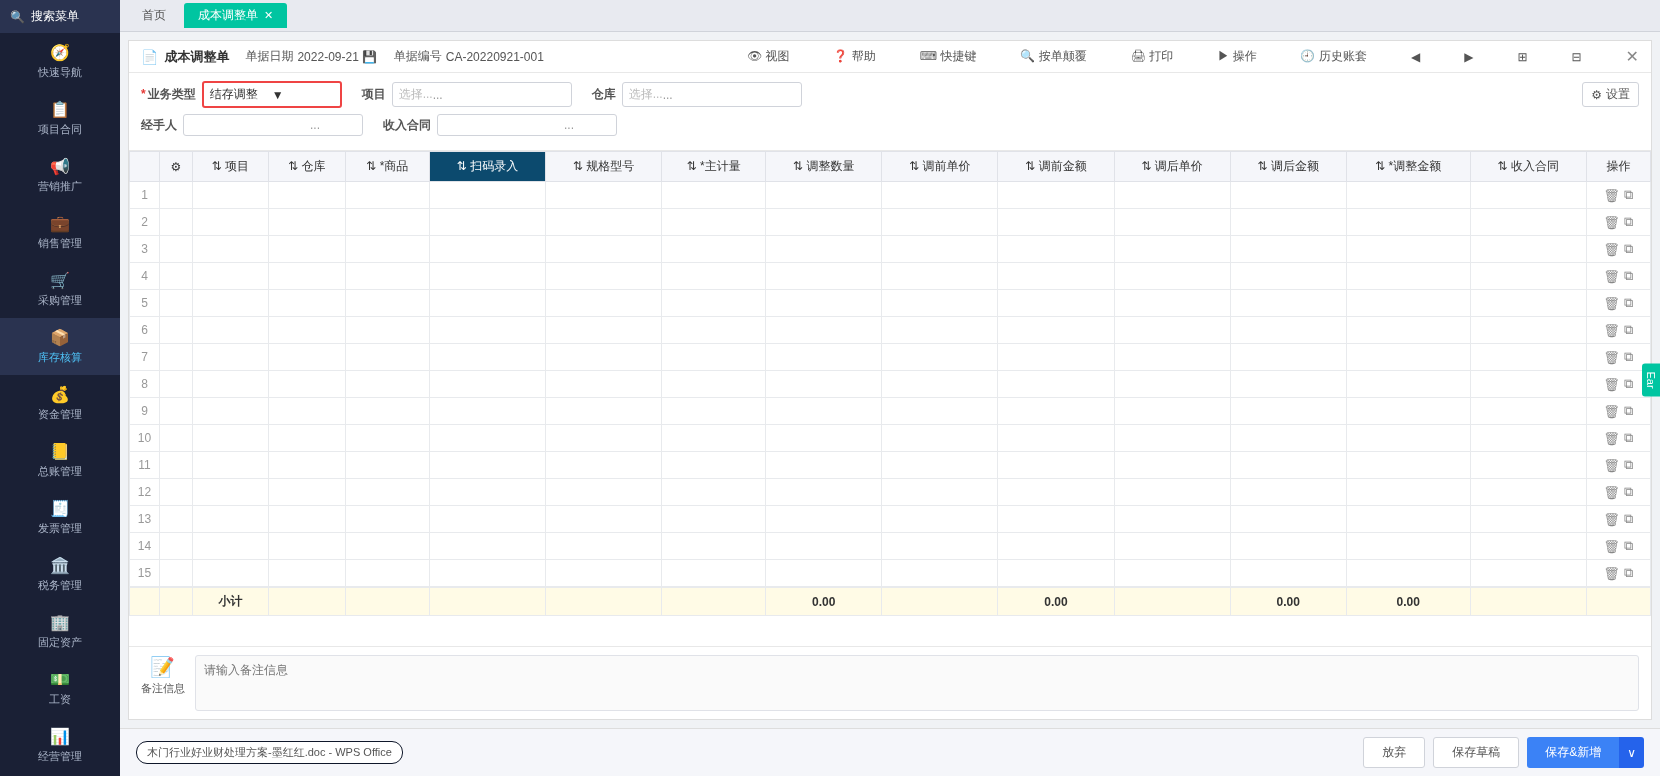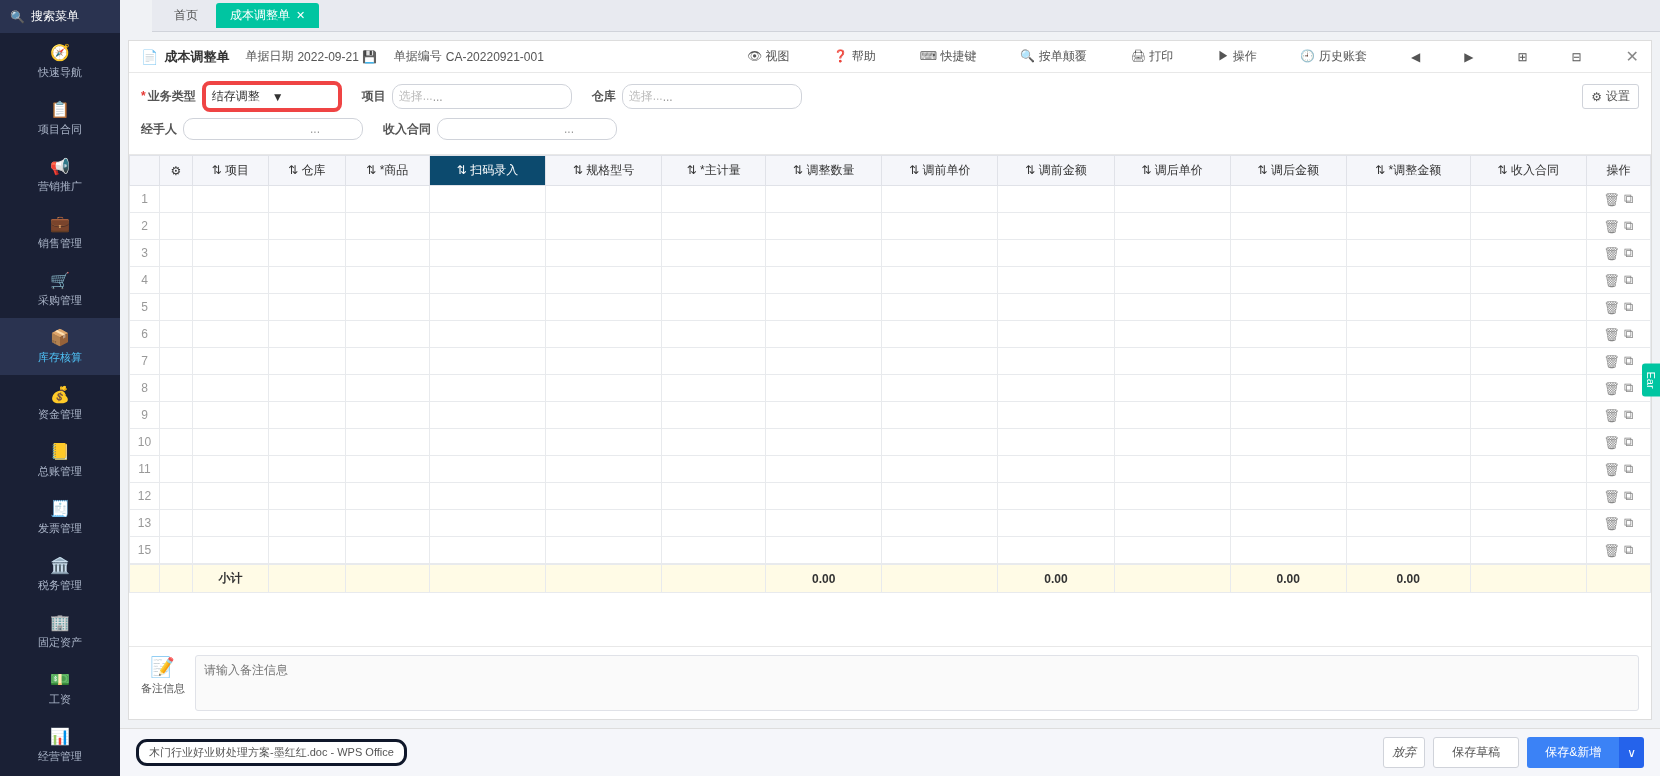--- a/index.html
+++ b/index.html
@@ -48,21 +48,20 @@
 
     
     .tab-bar {
       display: flex;
       align-items: center;
       background: #e8eaf0;
       border-bottom: 1px solid #d0d3da;
       min-height: 32px;
       padding: 0 8px;
       gap: 4px;
-      margin-left: 32px;
     }
     .tab {
       display: flex;
       align-items: center;
       padding: 4px 14px;
       border-radius: 3px 3px 0 0;
       font-size: 12px;
       cursor: pointer;
       gap: 6px;
       background: transparent;
@@ -141,38 +140,38 @@
       align-items: center;
       gap: 6px;
       font-size: 12px;
     }
     .form-field label { color: #555; white-space: nowrap; font-weight: bold; }
     .form-field label.required::before { content: '*'; color: #e53935; margin-right: 2px; }
     .form-input-container {
       display: flex;
       align-items: center;
       border: 1px solid #d0d3da;
-      border-radius: 10px;
+      border-radius: 3px;
       padding: 3px 6px;
       min-width: 180px;
       background: #fff;
     }
     .form-input-container input {
       border: none;
       outline: none;
       font-size: 12px;
       width: 100%;
       color: #333;
     }
     .form-dots { color: #999; cursor: pointer; }
     .form-select-wrap {
       display: flex;
       align-items: center;
-      border: 4px solid #ef4444;
-      border-radius: 8px;
+      border: 2px solid #ef4444;
+      border-radius: 3px;
       padding: 3px 6px;
       min-width: 140px;
       background: #fff;
       cursor: pointer;
       justify-content: flex-end;
     }
     .form-select-wrap span { flex: 1; color: #333; font-size: 12px; }
     .caret { color: #999; font-size: 10px; }
     .settings-btn {
       border: 1px solid #d0d3da;
@@ -269,40 +268,39 @@
     .bottom-bar {
       background: #f5f6fa;
       border-top: 1px solid #ddd;
       display: flex;
       align-items: center;
       padding: 8px 16px;
       justify-content: space-between;
     }
     .taskbar-item {
       background: #fff;
-      border: 3px solid #0f172a;
+      border: 1px solid #0f172a;
       border-radius: 11px;
       padding: 3px 10px;
       font-size: 11px;
       color: #555;
       cursor: pointer;
     }
     .bottom-actions {
       display: flex;
       gap: 8px;
     }
     .btn-discard {
       border: 1px solid #d0d3da;
       background: #fff;
       color: #555;
-      padding: 6px 8px;
+      padding: 6px 18px;
       border-radius: 3px;
       cursor: pointer;
       font-size: 12px;
-      font-style: italic;
     }
     .btn-draft {
       border: 1px solid #d0d3da;
       background: #fff;
       color: #555;
       padding: 6px 18px;
       border-radius: 3px;
       cursor: pointer;
       font-size: 12px;
     }
@@ -832,20 +830,43 @@
                 <td></td>
                 <td></td>
                 <td>
           <div class="action-cell">
             <span class="action-icon">🗑</span>
             <span class="action-icon">⧉</span>
           </div>
         </td>
               </tr>
               <tr>
+                <td class="row-num">14</td>
+                <td></td>
+                <td></td>
+                <td></td>
+                <td></td>
+                <td></td>
+                <td></td>
+                <td></td>
+                <td></td>
+                <td></td>
+                <td></td>
+                <td></td>
+                <td></td>
+                <td></td>
+                <td></td>
+                <td>
+          <div class="action-cell">
+            <span class="action-icon">🗑</span>
+            <span class="action-icon">⧉</span>
+          </div>
+        </td>
+              </tr>
+              <tr>
                 <td class="row-num">15</td>
                 <td></td>
                 <td></td>
                 <td></td>
                 <td></td>
                 <td></td>
                 <td></td>
                 <td></td>
                 <td></td>
                 <td></td>

